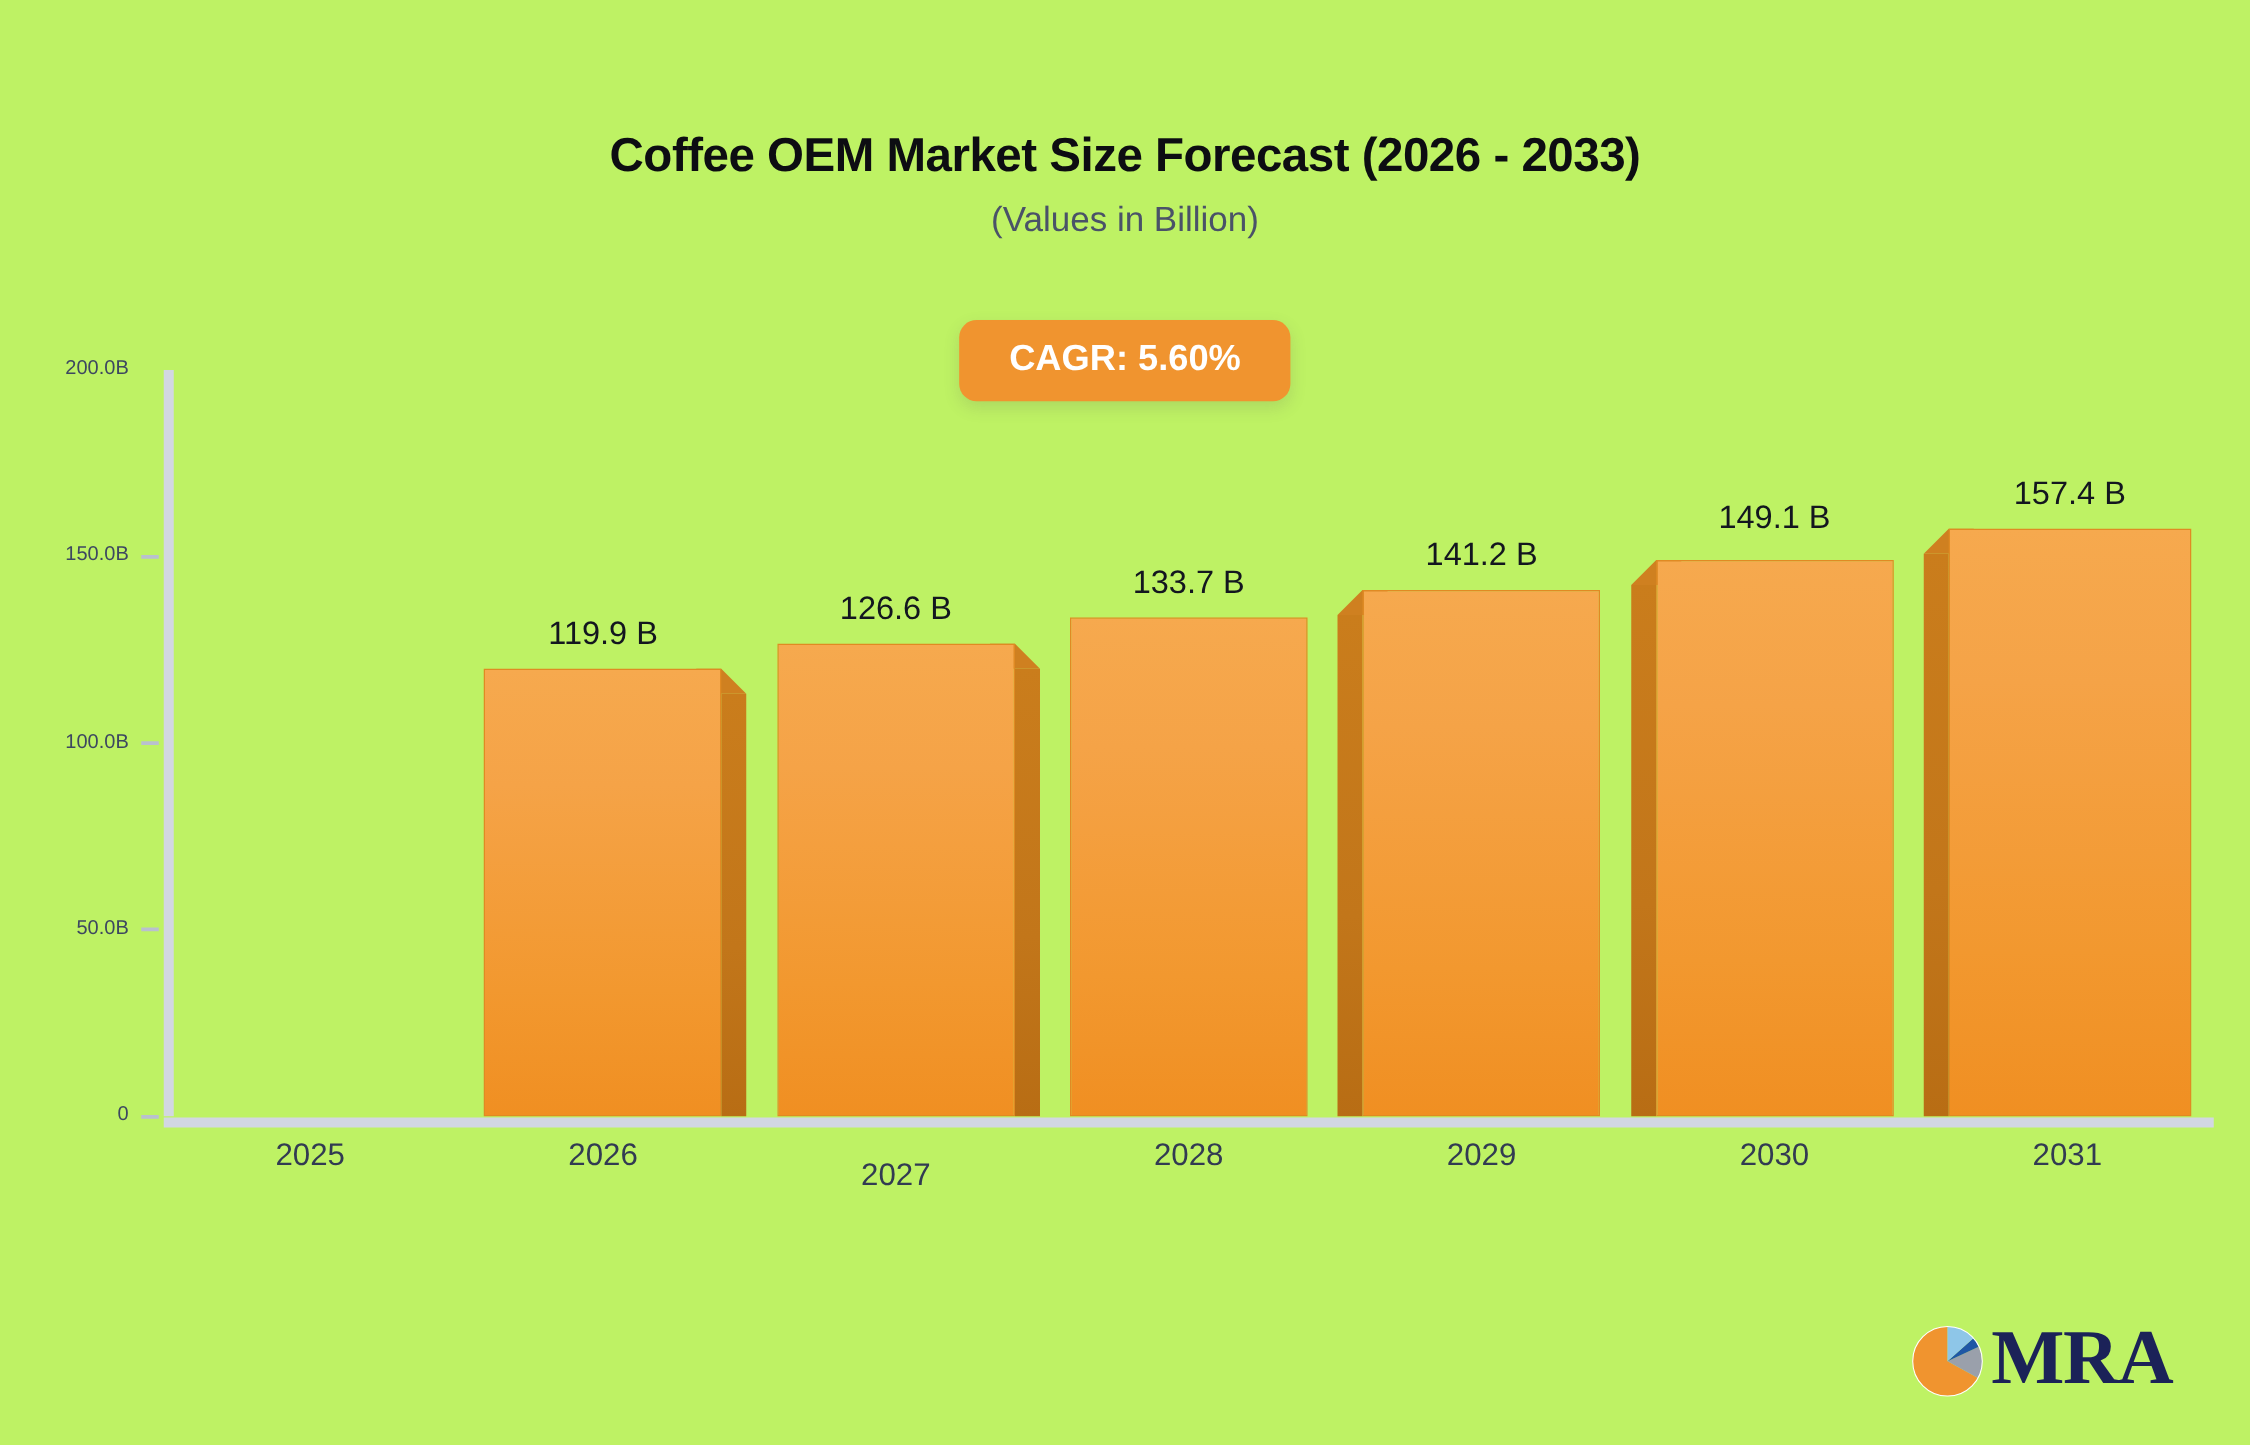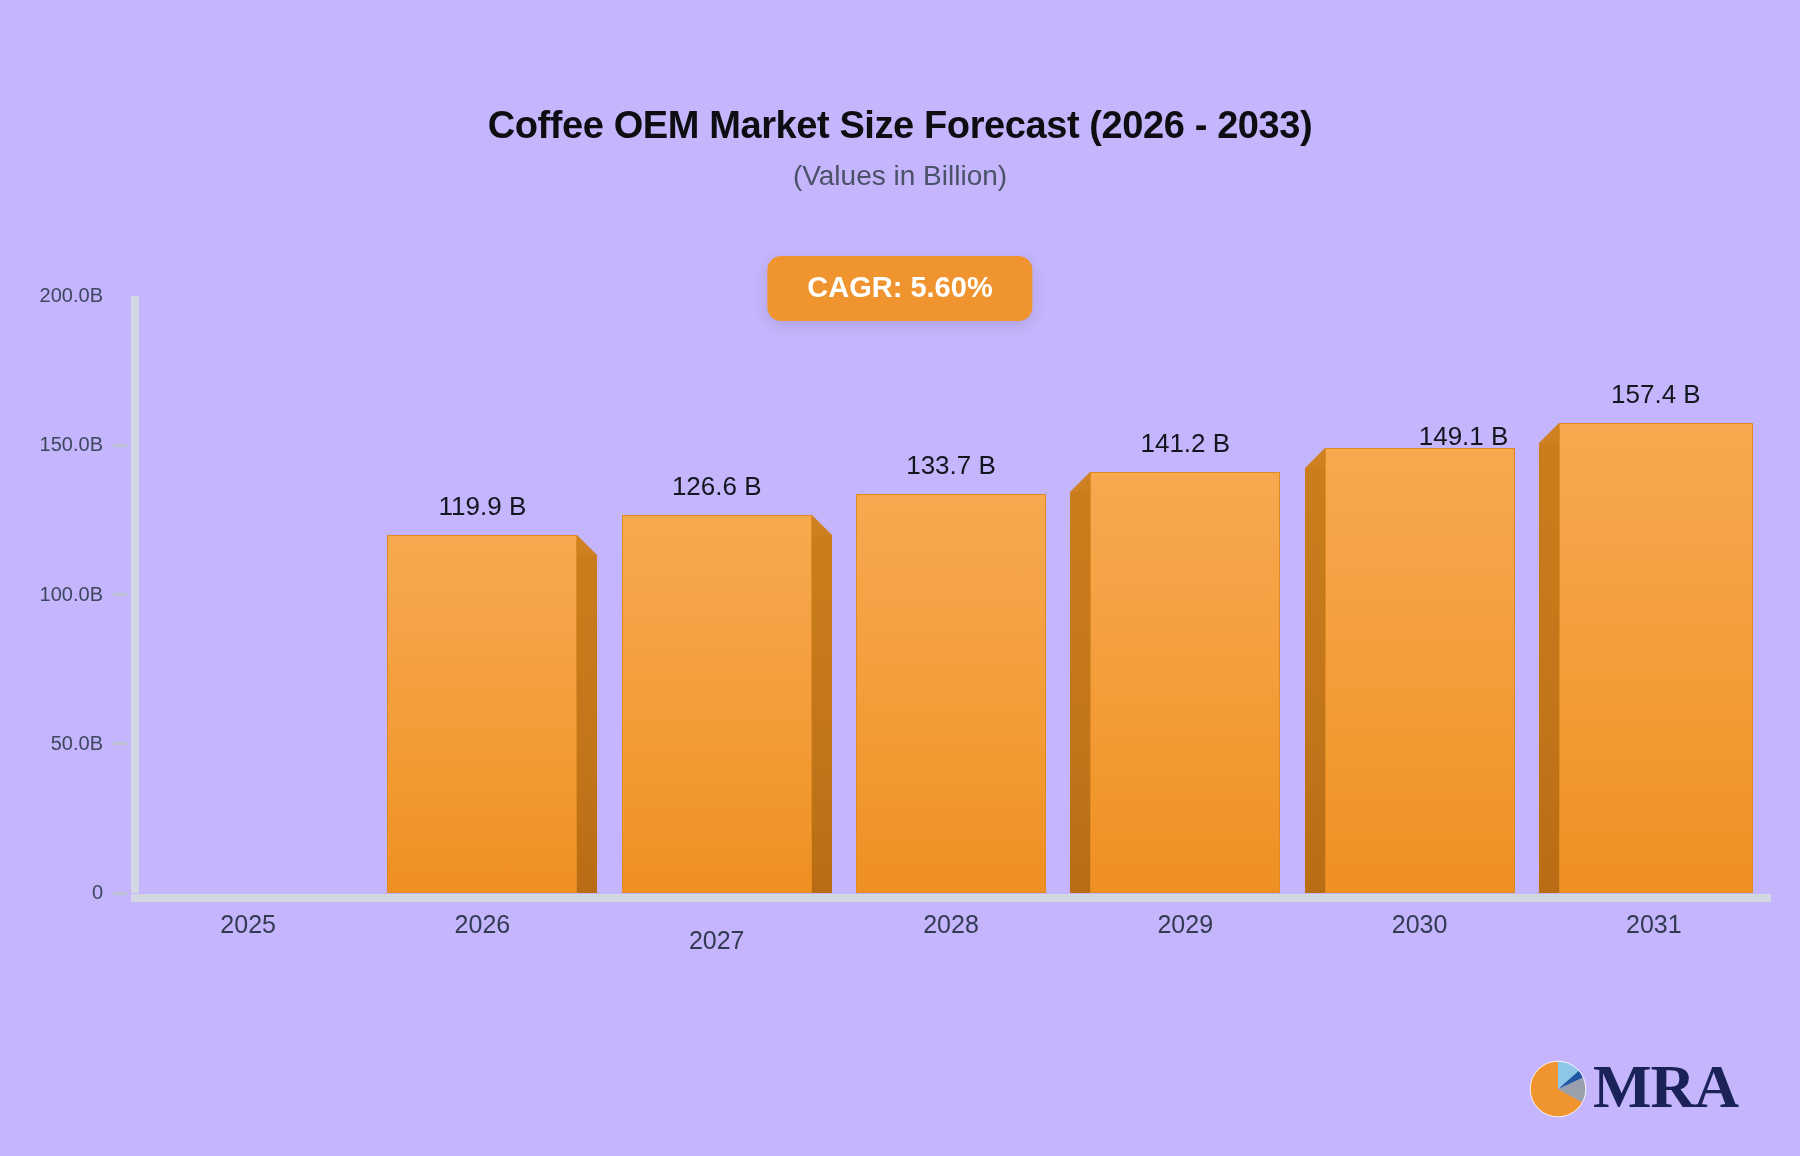--- a/index.html
+++ b/index.html
@@ -11,21 +11,21 @@
     width: 1800px;
     height: 1156px;
     font-family: "Liberation Sans", sans-serif;
     overflow: hidden;
     position: relative;
   }
 
   #chart-root {
     position: absolute;
     inset: 0;
-    background: #c4b5fd;
+    background: #bef264;
   }
 
   
   .title-block {
     position: absolute;
     top: 104px;
     left: 0;
     width: 1800px;
     text-align: center;
   }
@@ -93,21 +93,21 @@
   .y-tick-row {
     position: absolute;
     left: -131px;
     width: 131px;
     height: 0;
     display: flex;
     align-items: center;
     justify-content: flex-end;
   }
   .y-tick-label {
-    font-size: 20px;
+    font-size: 16px;
     color: #3d4760;
     white-space: nowrap;
     padding-right: 10px;
     line-height: 1;
     transform: translateY(-1px);
   }
   .y-tick-mark {
     width: 14px;
     height: 3px;
     background: #b9c0cf;
@@ -252,21 +252,21 @@
         <div class="bar-group" style="left: 959.286px; width: 190px; height: 421.482px;">
           <div class="bar-side left" style="height: 401.482px;"></div>
           <div class="bar-cap left" style="bottom: 401.482px;"></div>
           <div class="bar-front" style="height: 421.482px;"></div>
           <div class="bar-value" style="bottom: 437.482px;">141.2 B</div>
         </div>
         <div class="bar-group" style="left: 1193.57px; width: 190px; height: 445.063px;">
           <div class="bar-side left" style="height: 425.063px;"></div>
           <div class="bar-cap left" style="bottom: 425.063px;"></div>
           <div class="bar-front" style="height: 445.063px;"></div>
-          <div class="bar-value" style="bottom: 444px; margin-left: 44px;">149.1 B</div>
+          <div class="bar-value" style="bottom: 467px;">149.1 B</div>
         </div>
         <div class="bar-group" style="left: 1427.86px; width: 194px; height: 469.839px;">
           <div class="bar-side left" style="height: 449.839px;"></div>
           <div class="bar-cap left" style="bottom: 449.839px;"></div>
           <div class="bar-front" style="height: 469.839px;"></div>
           <div class="bar-value" style="bottom: 485.839px;">157.4 B</div>
         </div>
       </div>
     <div id="y-ticks-layer">
         <div class="y-tick-row top" style="top: 0px;">

